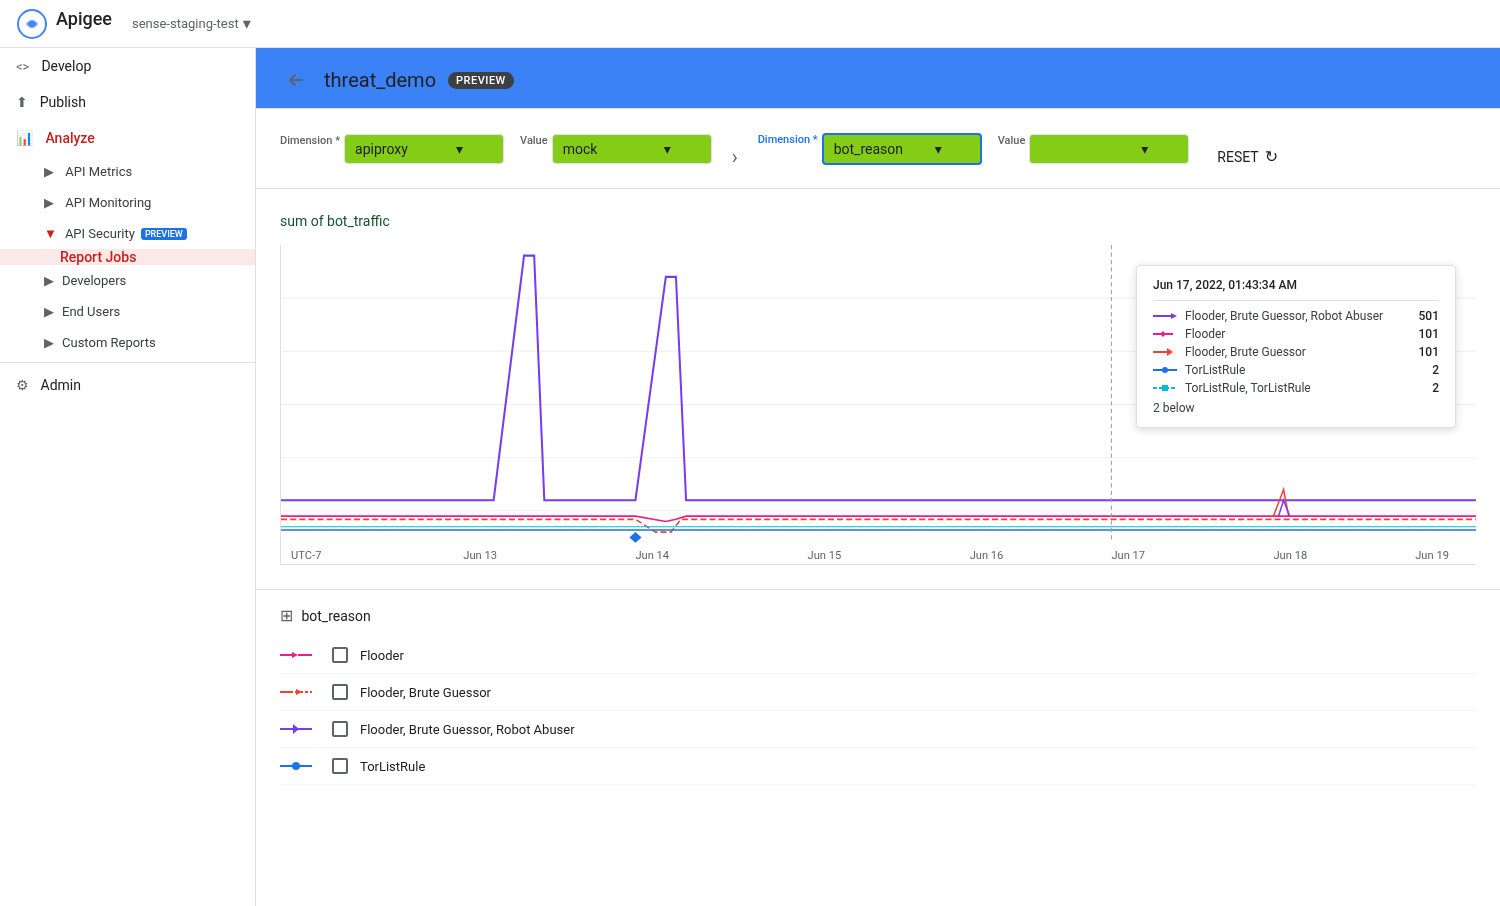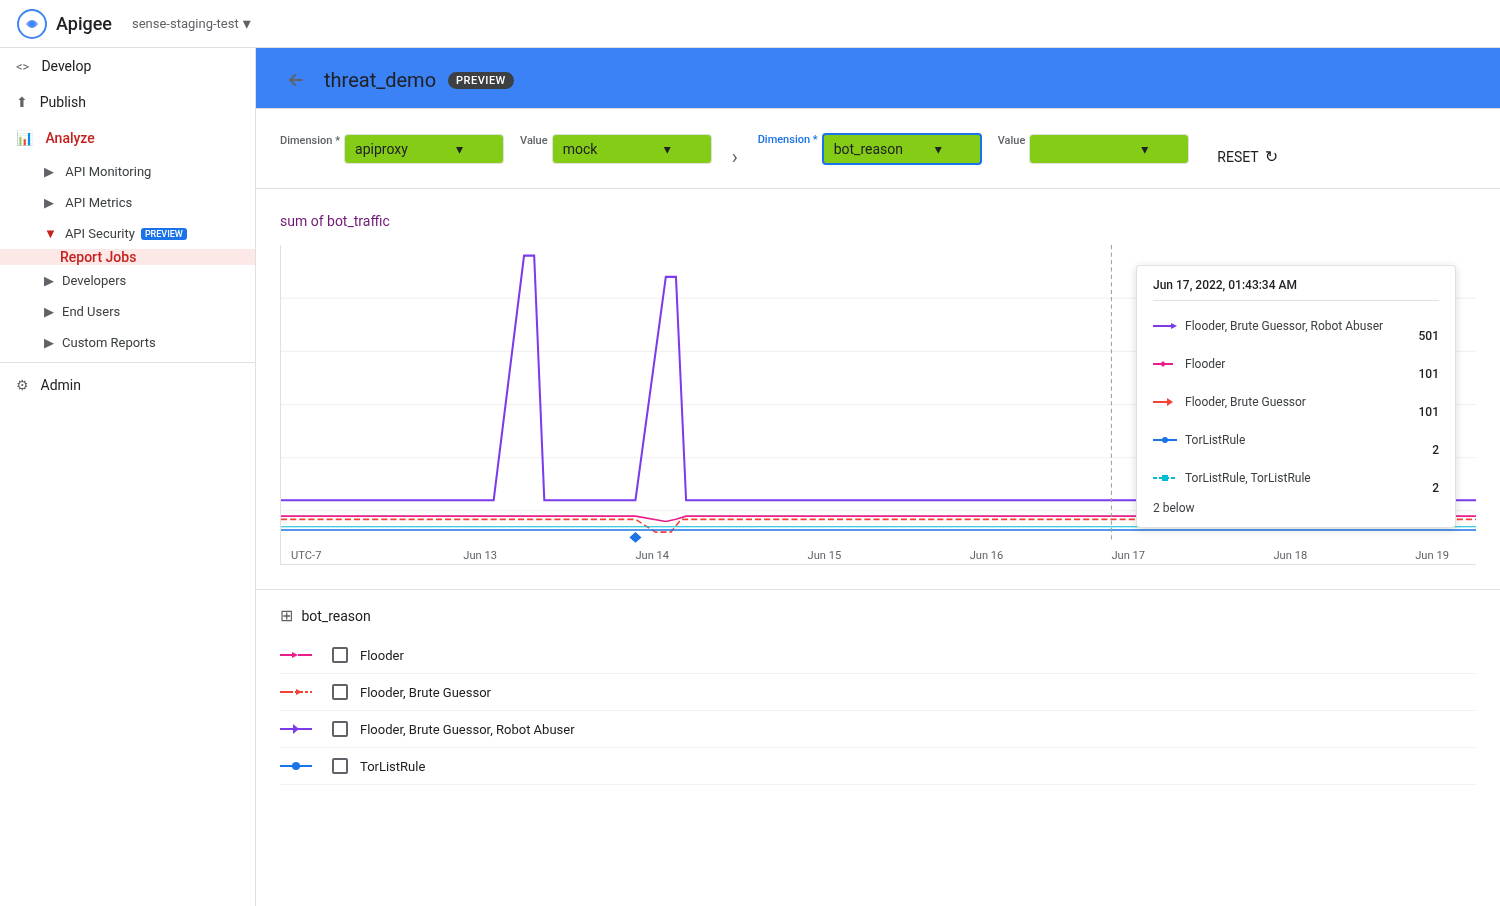--- a/index.html
+++ b/index.html
@@ -1,20 +1,20 @@
 <!DOCTYPE html>
 <html><head>
   <meta charset="utf-8">
   <style>
     * { box-sizing: border-box; margin: 0; padding: 0; }
     body { font-family: 'Google Sans', Roboto, Arial, sans-serif; font-size: 13px; color: #202124; background: #f8f9fa; display: flex; flex-direction: column; height: 906px; overflow: hidden; }
 
     
     .topbar { height: 48px; background: #fff; border-bottom: 1px solid #e0e0e0; display: flex; align-items: center; padding: 0 16px; gap: 12px; flex-shrink: 0; }
-    .apigee-logo { display: flex; align-items: center; gap: 8px; font-size: 18px; font-weight: 500; color: #202124; }
+    .apigee-logo { display: flex; align-items: flex-start; gap: 8px; font-size: 18px; font-weight: 500; color: #202124; }
     .logo-icon { width: 32px; height: 32px; }
     .org-selector { display: flex; align-items: center; gap: 4px; color: #5f6368; font-size: 13px; cursor: pointer; margin-left: 8px; }
     .chevron-small { font-size: 16px; color: #5f6368; }
 
     
     .main-layout { display: flex; flex: 1; overflow: hidden; }
 
     
     .sidebar { width: 256px; background: #fff; border-right: 1px solid #e0e0e0; display: flex; flex-direction: column; overflow-y: auto; flex-shrink: 0; }
     .sidebar-item { display: flex; align-items: center; gap: 12px; padding: 0 16px; cursor: pointer; color: #202124; font-size: 14px; }
@@ -43,33 +43,33 @@
     .filter-select { display: flex; align-items: center; gap: 4px; border: 1px solid #e0e0e0; border-radius: 4px; padding: 6px 10px; min-width: 160px; cursor: pointer; background: #84cc16; }
     .filter-select.active-border { border: 2px solid #1a73e8; }
     .filter-select span { flex: 1; font-size: 14px; color: #202124; }
     .filter-arrow { display: flex; align-items: center; justify-content: center; color: #5f6368; font-size: 18px; }
     .chain-arrow { color: #5f6368; font-size: 20px; margin: 0 4px; margin-top: 16px; }
     .reset-btn { display: flex; align-items: center; gap: 6px; color: #202124; font-size: 14px; cursor: pointer; padding: 6px 12px; margin-top: 16px; font-weight: 400; }
     .reset-icon { font-size: 16px; }
 
     
     .chart-section { padding: 24px; background: #fff; }
-    .chart-title { font-size: 14px; color: #701a75; margin-bottom: 16px; }
+    .chart-title { font-size: 14px; color: #14532d; margin-bottom: 16px; }
     .chart-container { position: relative; width: 100%; height: 320px; border-left: 1px solid #e0e0e0; border-bottom: 1px solid #e0e0e0; }
 
     
     .chart-svg { width: 100%; height: 100%; }
 
     
     .tooltip { position: absolute; right: 20px; top: 20px; background: #fff; border: 1px solid #e0e0e0; border-radius: 4px; padding: 12px 16px; box-shadow: 0 2px 8px rgba(0,0,0,0.15); min-width: 320px; font-size: 12px; z-index: 10; }
     .tooltip-date { font-size: 12px; color: #202124; font-weight: 500; margin-bottom: 8px; }
     .tooltip-sep { border: none; border-top: 1px solid #e0e0e0; margin: 6px 0; }
     .tooltip-row { display: flex; align-items: center; gap: 8px; padding: 2px 0; }
     .tooltip-label { flex: 1; color: #3c4043; }
-    .tooltip-value { color: #202124; font-weight: 500; text-align: right; margin-top: 20px; }
+    .tooltip-value { color: #202124; font-weight: 500; text-align: right; }
     .tooltip-below { color: #3c4043; margin-top: 4px; font-size: 12px; }
 
     
     .legend-section { padding: 16px 24px; background: #fff; border-top: 1px solid #e0e0e0; }
     .legend-title { display: flex; align-items: center; gap: 8px; font-size: 14px; color: #202124; margin-bottom: 12px; }
     .legend-item { display: flex; align-items: center; gap: 12px; padding: 10px 0; border-bottom: 1px solid #f1f3f4; }
     .legend-line { display: flex; align-items: center; gap: 0; }
     .legend-checkbox { width: 16px; height: 16px; border: 2px solid #5f6368; border-radius: 2px; margin-left: 8px; }
 
     .divider { height: 1px; background: #e0e0e0; margin: 4px 0; }
@@ -108,26 +108,26 @@
       <span>Publish</span>
     </div>
 
     <div class="nav-group-header active-section">
       <span class="item-icon sidebar-analyze-icon">📊</span>
       <span class="analyze-label">Analyze</span>
     </div>
 
     <div class="sidebar-sub" style="padding: 8px 16px 8px 44px; cursor:pointer;">
       <span style="color:#5f6368; margin-right:8px;">▶</span>
+      <span>API Metrics</span>
+    </div>
+
+    <div class="sidebar-sub" style="padding: 8px 16px 8px 44px; cursor:pointer;">
+      <span style="color:#5f6368; margin-right:8px;">▶</span>
       <span>API Monitoring</span>
-    </div>
-
-    <div class="sidebar-sub" style="padding: 8px 16px 8px 44px; cursor:pointer;">
-      <span style="color:#5f6368; margin-right:8px;">▶</span>
-      <span>API Metrics</span>
     </div>
 
     <div class="sidebar-sub" style="padding: 8px 16px 8px 44px; cursor:pointer; display:flex; align-items:center;">
       <span style="color:#c5221f; margin-right:8px;">▼</span>
       <span>API Security</span>
       <span class="preview-badge" style="margin-left:6px;">PREVIEW</span>
     </div>
 
 
     <div class="sidebar-item active" style="padding-left: 60px;">

